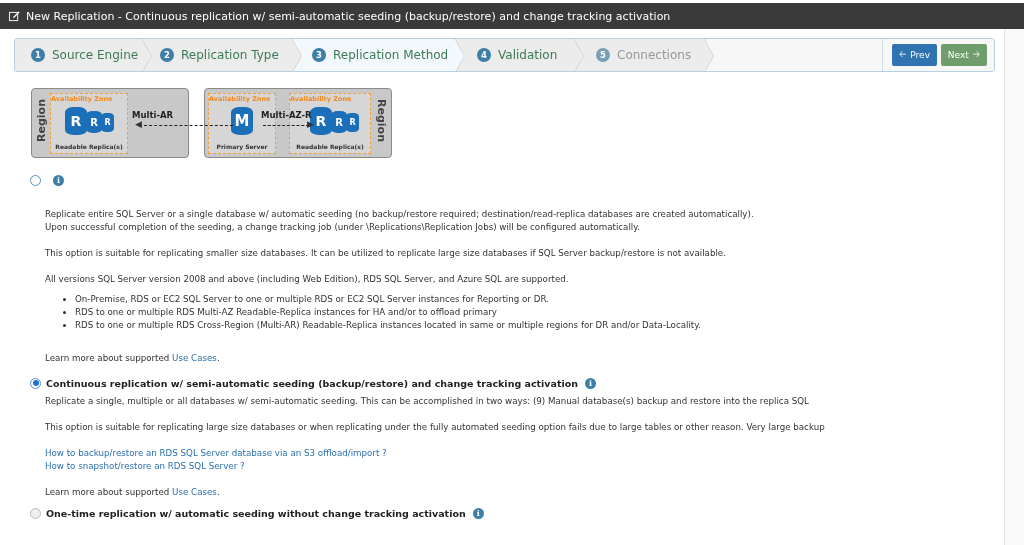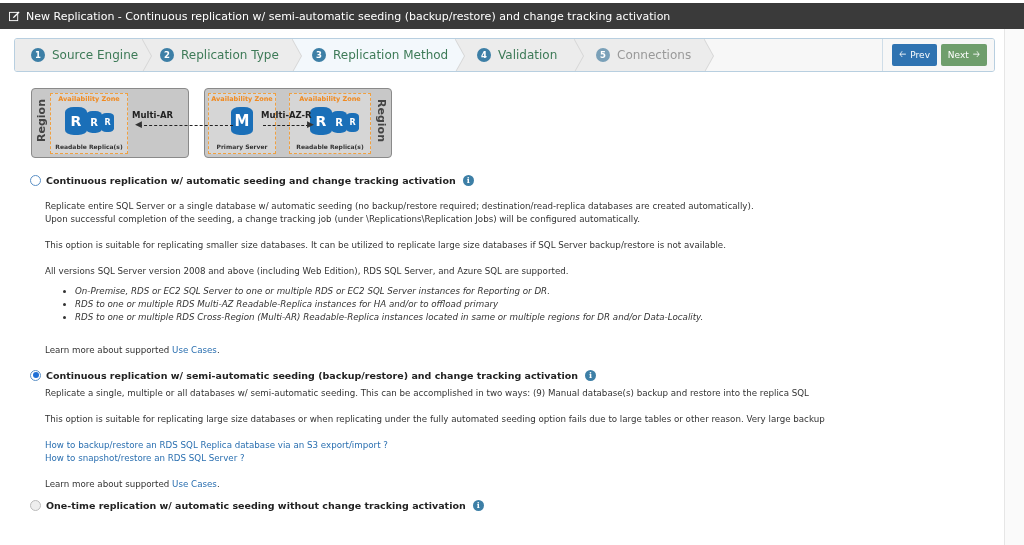--- a/index.html
+++ b/index.html
@@ -23,36 +23,36 @@
   .wizard .spacer { flex: 1; background: #f7f7f7; }
   .nav-btns { display: flex; align-items: center; gap: 4px; padding-right: 7px; background: #f7f7f7; border-left: 1px solid #cfdde8; padding-left: 9px; }
   .btn { height: 22px; padding: 0 7px; font-size: 9px; color: #fff; border: none; border-radius: 2px; display: inline-flex; align-items: center; gap: 4px; cursor: pointer; font-family: "DejaVu Sans", sans-serif; }
   .btn.prev { background: #2f73b1; width: 45px; justify-content: center; }
   .btn.next { background: #6f9e6c; width: 46px; justify-content: center; }
 
   .diagram { position: absolute; left: 29px; top: 59px; width: 360px; height: 70px; }
   .region { position: absolute; top: 0; height: 70px; background: #c8c8c8; border: 1px solid #8a8a8a; border-radius: 4px; }
   .region-label { position: absolute; font-weight: bold; font-size: 11px; color: #444; writing-mode: vertical-rl; }
   .az { position: absolute; top: 4px; height: 61px; background: #d6d6d6; border: 1.5px dashed #f0a040; }
-  .az-label { position: absolute; top: 1px; left: 0; right: 0; text-align: center; font-size: 6.5px; font-weight: bold; color: #f08a20; }
+  .az-label { position: absolute; top: 1px; left: 0; right: 0; text-align: left; font-size: 6.5px; font-weight: bold; color: #f08a20; }
   .az-caption { position: absolute; bottom: 3px; left: 0; right: 0; text-align: center; font-size: 6px; font-weight: bold; color: #333; }
   .db { position: absolute; background: #1a6fb8; border-radius: 40% / 18%; color: #fff; font-weight: bold; display: flex; align-items: center; justify-content: center; }
   .arrow-label { position: absolute; font-size: 8.5px; font-weight: bold; color: #222; }
   .dash { position: absolute; height: 0; border-top: 1.5px dashed #222; }
 
   .content { position: absolute; left: 28px; top: 143px; width: 960px; }
   .opt-head { display: flex; align-items: center; font-weight: bold; font-size: 9.5px; color: #222; height: 16px; }
   .radio { width: 11px; height: 11px; border-radius: 50%; border: 1px solid #5a8fc5; background: #fff; margin-right: 5px; position: relative; }
   .radio.checked::after { content: ""; position: absolute; left: 1.5px; top: 1.5px; width: 6px; height: 6px; border-radius: 50%; background: #1e6fd6; }
   .radio.grey { border-color: #bbb; background: #eee; }
   .info { display: inline-flex; width: 11px; height: 11px; border-radius: 50%; background: #3d7fa6; color: #fff; font-size: 8px; font-weight: bold; align-items: center; justify-content: center; margin-left: 7px; font-family: "DejaVu Serif", serif; }
   .opt-body { padding-left: 15px; font-size: 8.7px; line-height: 13px; color: #333; }
   .opt-body p { margin: 0; }
   .gap { height: 13px; }
-  .opt-body ul { list-style: disc; padding-left: 30px; margin: 7px 0 0 0; font-style: italic; }
+  .opt-body ul { list-style: disc; padding-left: 30px; margin: 7px 0 0 0; }
   .link { color: #2a6fb0; cursor: pointer; }
 </style>
 </head>
 <body>
 
 <div class="titlebar">
   <svg class="edit-icon" viewBox="0 0 12 12">
       <rect x="0.5" y="1.5" width="9" height="9" fill="none" stroke="#fff" stroke-width="1"></rect>
       <path d="M4 8 L5 6 L10.5 0.5 L11.5 1.5 L6 7 Z" fill="#fff"></path>
     </svg>
@@ -126,24 +126,23 @@
     <span style="position:absolute;left:104px;top:31px;font-size:9px">◀</span>
     <span class="arrow-label" style="left:230px;top:22px">Multi-AZ-R</span>
     <div class="dash" style="left:232px;top:37px;width:46px"></div>
     <span style="position:absolute;left:276px;top:31px;font-size:9px">▶</span>
   </div>
 
   <div class="content">
 
     <div class="opt-head">
       <span class="radio"></span>
-      <span>Continuous replication w/ automatic seeding and change tracking activation</span>
       <span class="info">i</span>
     </div>
-    <div class="opt-body" style="margin-top:12px">
+    <div class="opt-body" style="margin-top:20px">
       <p>Replicate entire SQL Server or a single database w/ automatic seeding (no backup/restore required; destination/read-replica databases are created automatically).</p>
       <p>Upon successful completion of the seeding, a change tracking job (under \Replications\Replication Jobs) will be configured automatically.</p>
       <div class="gap"></div>
       <p>This option is suitable for replicating smaller size databases. It can be utilized to replicate large size databases if SQL Server backup/restore is not available.</p>
       <div class="gap"></div>
       <p>All versions SQL Server version 2008 and above (including Web Edition), RDS SQL Server, and Azure SQL are supported.</p>
       <ul>
         <li>On-Premise, RDS or EC2 SQL Server to one or multiple RDS or EC2 SQL Server instances for Reporting or DR.</li>
         <li>RDS to one or multiple RDS Multi-AZ Readable-Replica instances for HA and/or to offload primary</li>
         <li>RDS to one or multiple RDS Cross-Region (Multi-AR) Readable-Replica instances located in same or multiple regions for DR and/or Data-Locality.</li>
@@ -155,21 +154,21 @@
     <div class="opt-head" style="margin-top:10px">
       <span class="radio checked"></span>
       <span>Continuous replication w/ semi-automatic seeding (backup/restore) and change tracking activation</span>
       <span class="info">i</span>
     </div>
     <div class="opt-body" style="margin-top:4px">
       <p>Replicate a single, multiple or all databases w/ semi-automatic seeding. This can be accomplished in two ways: (9) Manual database(s) backup and restore into the replica SQL</p>
       <div class="gap"></div>
       <p>This option is suitable for replicating large size databases or when replicating under the fully automated seeding option fails due to large tables or other reason. Very large backup</p>
       <div class="gap"></div>
-      <p class="link">How to backup/restore an RDS SQL Replica database via an S3 export/import ?</p>
+      <p class="link">How to backup/restore an RDS SQL Server database via an S3 offload/import ?</p>
       <p class="link">How to snapshot/restore an RDS SQL Server ?</p>
       <div class="gap"></div>
       <p><span>Learn more about supported </span><span class="link">Use Cases</span><span>.</span></p>
     </div>
 
     <div class="opt-head" style="margin-top:6px">
       <span class="radio grey"></span>
       <span>One-time replication w/ automatic seeding without change tracking activation</span>
       <span class="info">i</span>
     </div>

